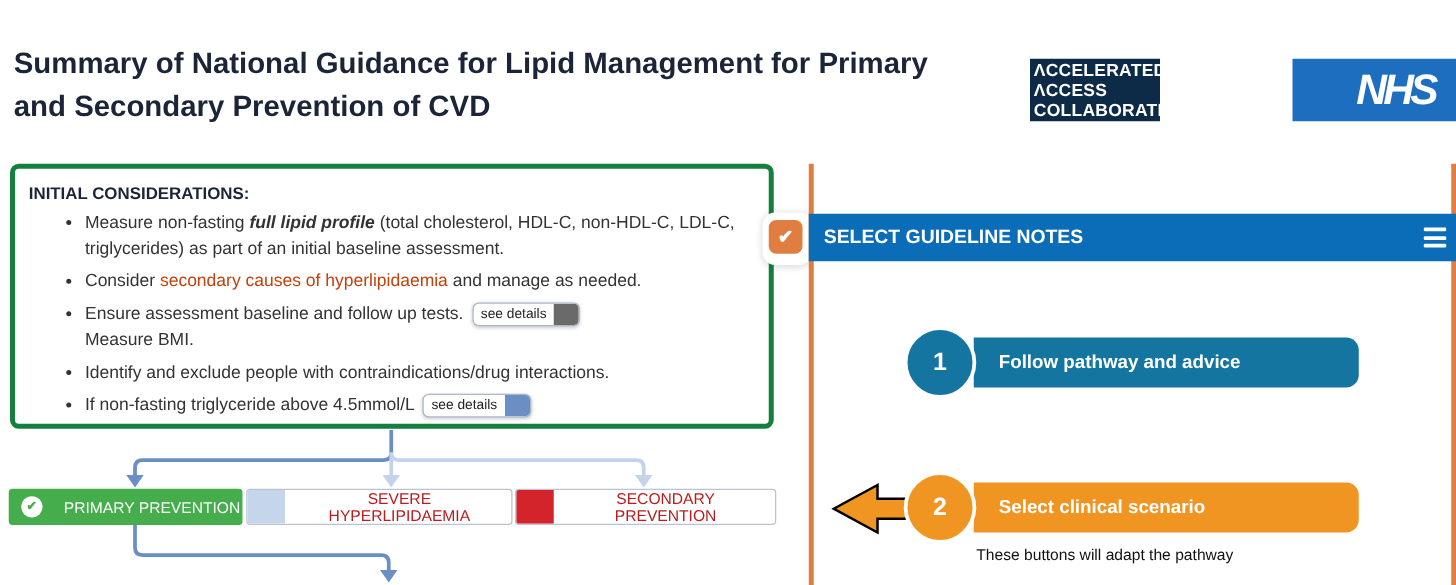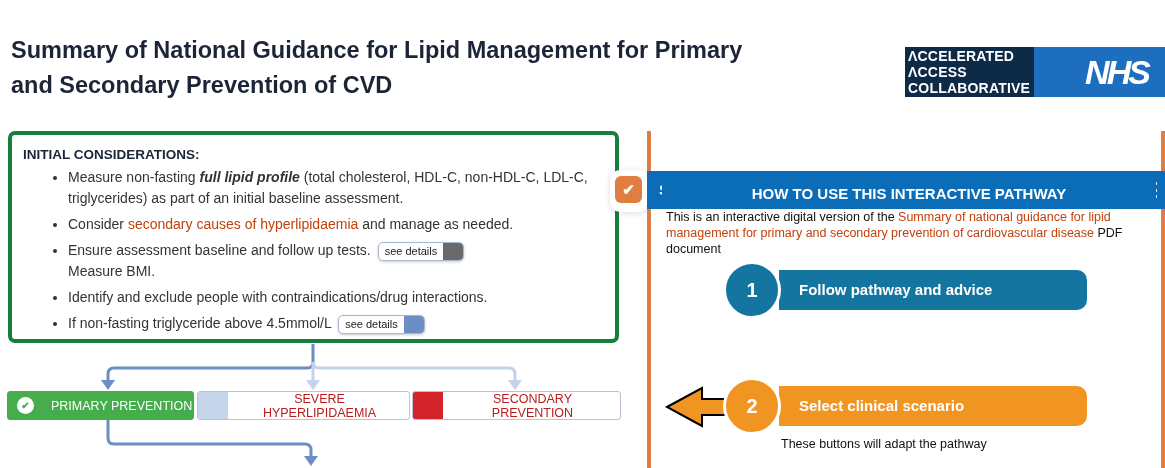--- a/index.html
+++ b/index.html
@@ -1,18 +1,18 @@
 <!DOCTYPE html>
 <html><head>
 <meta charset="utf-8">
 <style>
   html, body { margin:0; padding:0; }
   body { width:1165px; height:468px; overflow:hidden; background:#ffffff; position:relative; font-family:"Liberation Sans", sans-serif; color:#222; }
   .page-title { position:absolute; left:11px; top:33px; width:760px; font-size:23.5px; font-weight:bold; color:#1b2537; line-height:35px; margin:0; }
-  .aac-logo { position:absolute; left:905px; top:47px; width:130px; height:50px; background:#0d2a47; color:#fff; font-weight:bold; font-size:14px; line-height:16px; padding:1px 0 0 3px; box-sizing:border-box; letter-spacing:0.2px; }
+  .aac-logo { position:absolute; left:824px; top:47px; width:104px; height:50px; background:#0d2a47; color:#fff; font-weight:bold; font-size:14px; line-height:16px; padding:1px 0 0 3px; box-sizing:border-box; letter-spacing:0.2px; }
   .nhs-logo { position:absolute; left:1034px; top:47px; width:123px; height:50px; background:#1e6ec0; color:#fff; font-weight:bold; font-style:italic; font-size:34px; line-height:50px; text-align:center; letter-spacing:-3px;padding-left:21px; }
   .initial-box { position:absolute; left:8px; top:131px; width:611px; height:212px; border:4px solid #15803d; border-radius:7px; box-sizing:border-box; background:#fff; }
   .initial-heading { position:absolute; left:11px; top:12px; font-size:13.5px; font-weight:bold; color:#1b2537; }
   .initial-list { position:absolute; left:0; top:32px; margin:0; padding:0 0 0 56px; list-style:disc; font-size:14px; color:#333; width:560px; }
   .initial-list li { line-height:21px; margin-bottom:5px; }
   .initial-list li b { font-style:italic; }
   .link { color:#c2410c; text-decoration:none; }
   .details-btn { display:inline-flex; align-items:stretch; border:1px solid #aab8cc; border-radius:5px; height:17px; vertical-align:middle; margin-left:3px; box-shadow:0 1px 3px rgba(0,0,0,0.2); overflow:hidden; background:#fff;justify-content:center; }
   .details-btn .lbl { font-size:11px; padding:0 6px; line-height:17px; color:#222; }
   .details-btn .sw { width:20px; }
@@ -114,24 +114,20 @@
 
 <div class="notes-panel">
   <div class="notes-header">
     <span>SELECT GUIDELINE NOTES</span>
     <div class="menu-icon">
         <span></span>
         <span></span>
         <span></span>
       </div>
   </div>
-  <div class="howto-bar">HOW TO USE THIS INTERACTIVE PATHWAY</div>
-  <div class="howto-text">
-    <span>This is an interactive digital version of the </span><a class="link">Summary of national guidance for lipid management for primary and secondary prevention of cardiovascular disease</a><span> PDF document</span>
-  </div>
 
   <div class="step step1">
     <div class="num">1</div>
     <span class="txt">Follow pathway and advice</span>
   </div>
 
   <svg class="arrow-left" width="64" height="44">
     <polygon points="2,22 37,3 37,14 62,14 62,30 37,30 37,41" fill="#f19522" stroke="#000" stroke-width="2"></polygon>
   </svg>
 

